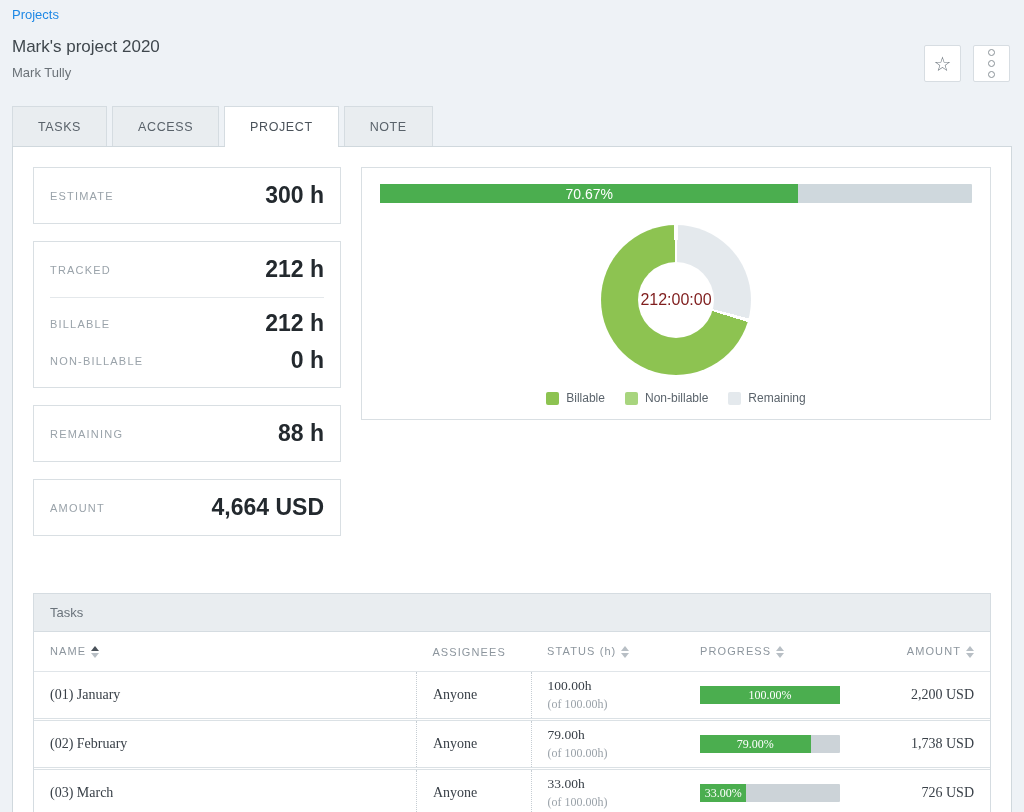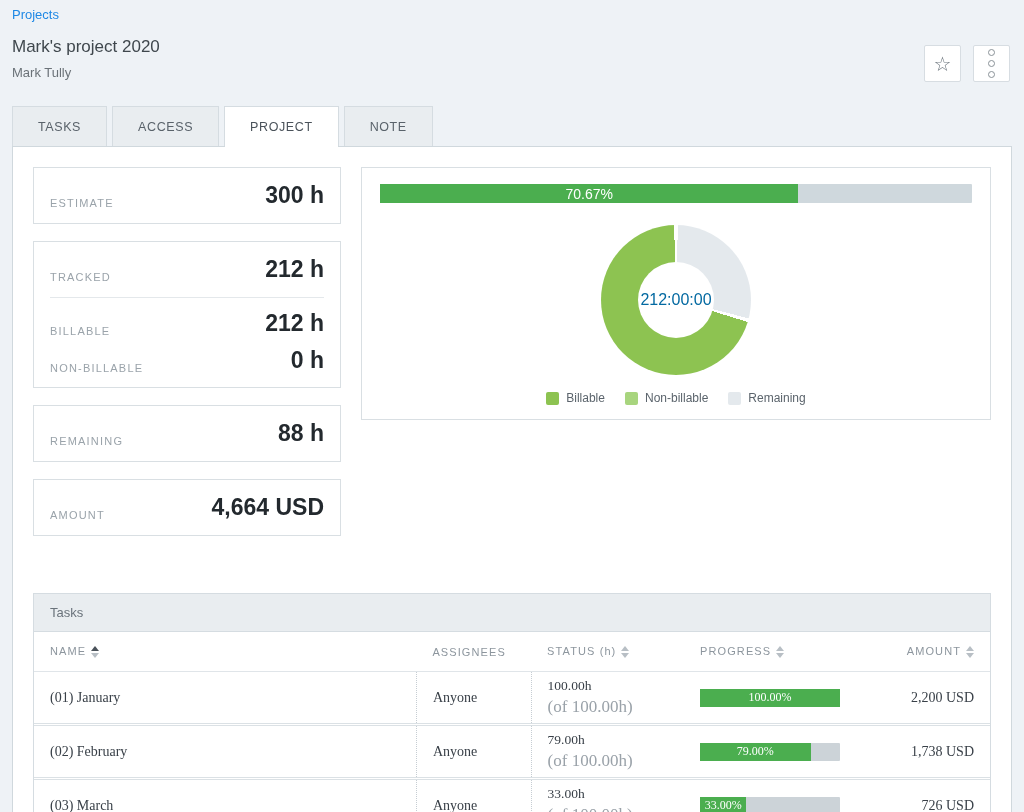--- a/index.html
+++ b/index.html
@@ -40,42 +40,42 @@
     position: relative; background: #fff; border: 1px solid #d0d8dd;
     margin-top: 0; padding: 20px 20px 34px 20px; min-height: 632px;
   }
   .panel::after { content: ""; position: absolute; left: 0; right: 0; bottom: 0; height: 5px; background: #ccd6db; }
 
   .top-section { display: flex; gap: 20px; align-items: flex-start; }
 
   
   .stats-col { width: 308px; flex: none; }
   .card { border: 1px solid #d9dfe3; background: #fff; margin-bottom: 17px; }
-  .card-row { display: flex; justify-content: space-between; align-items: flex-end; padding: 14px 16px; }
+  .card-row { display: flex; justify-content: space-between; align-items: center; padding: 14px 16px; }
   .card-row.tight-top { padding: 12px 16px 5px 16px; }
   .card-row.tight-bottom { padding: 5px 16px 13px 16px; }
   .stat-label { font-size: 11px; letter-spacing: 1.2px; color: #9aa3aa; }
   .stat-value { font-size: 23px; font-weight: 700; color: #23292e; }
   .card-divider { border: none; border-top: 1px solid #e4e8eb; margin: 0 16px; }
 
   
   .chart-card { flex: 1; border: 1px solid #d9dfe3; padding: 16px 18px 14px 18px; }
   .big-bar { height: 19px; background: #cfd8dd; border-radius: 1px; display: flex; }
   .big-bar-fill {
     background: #4bae4f; height: 100%; display: flex; align-items: center; justify-content: center;
     color: #fff; font-size: 14px; white-space: nowrap;
   }
   .donut-wrap { display: flex; justify-content: center; margin: 22px 0 16px 0; }
   .donut { width: 150px; height: 150px; border-radius: 50%; position: relative; }
   .donut-hole {
     position: absolute; left: 50%; top: 50%; transform: translate(-50%,-50%);
     width: 76px; height: 76px; border-radius: 50%; background: #fff;
     display: flex; align-items: center; justify-content: center;
   }
-  .donut-center-text { font-size: 16px; color: #0369a1; white-space: nowrap; }
+  .donut-center-text { font-size: 16px; color: #7f1d1d; white-space: nowrap; }
   .legend { display: flex; justify-content: center; gap: 20px; }
   .legend-item { display: flex; align-items: center; gap: 7px; cursor: pointer; }
   .legend-swatch { width: 13px; height: 13px; border-radius: 2px; display: block; }
   .legend-label { font-size: 12px; color: #5b646c; }
 
   
   .tasks-box { margin-top: 40px; border: 1px solid #d5dce1; }
   .tasks-title-bar {
     background: #e9edf0; border-bottom: 1px solid #d5dce1; padding: 11px 16px;
     font-size: 13px; color: #6a737b;
@@ -92,21 +92,21 @@
   .sort-arrows { display: inline-flex; flex-direction: column; vertical-align: middle; margin-left: 5px; line-height: 0; }
   .sort-arrows i { width: 0; height: 0; border-left: 4px solid transparent; border-right: 4px solid transparent; display: block; }
   .sort-arrows i.up { border-bottom: 5px solid #b8bfc5; margin-bottom: 2px; }
   .sort-arrows i.down { border-top: 5px solid #b8bfc5; }
   .sort-arrows.active i.up { border-bottom-color: #4a525a; }
   tbody tr { height: 46px; font-family: Liberation Serif, serif; }
   tbody tr + tr td { border-top: 3px double #dbe1e5; }
   tbody td { padding: 6px 16px; font-size: 14px; color: #394048; vertical-align: middle; }
   td.sep { border-left: 1px dotted #c6cdd3; }
   .status-main { font-size: 13.5px; color: #394048; }
-  .status-sub { font-size: 17px; color: #9aa2a9; margin-top: 3px; }
+  .status-sub { font-size: 12px; color: #9aa2a9; margin-top: 3px; }
   .mini-bar { width: 140px; height: 18px; background: #ccd3d8; border-radius: 1px; display: flex; }
   .mini-bar-fill {
     background: #4bae4f; height: 100%; display: flex; align-items: center; justify-content: center;
     color: #fff; font-size: 12px; white-space: nowrap; overflow: visible;
   }
 </style>
 </head>
 <body>
 
 <div class="wrap">

